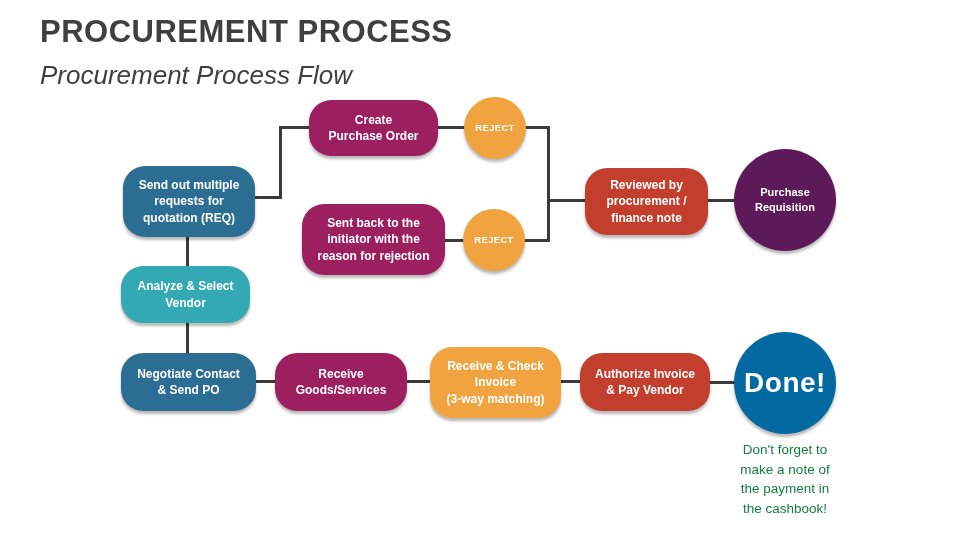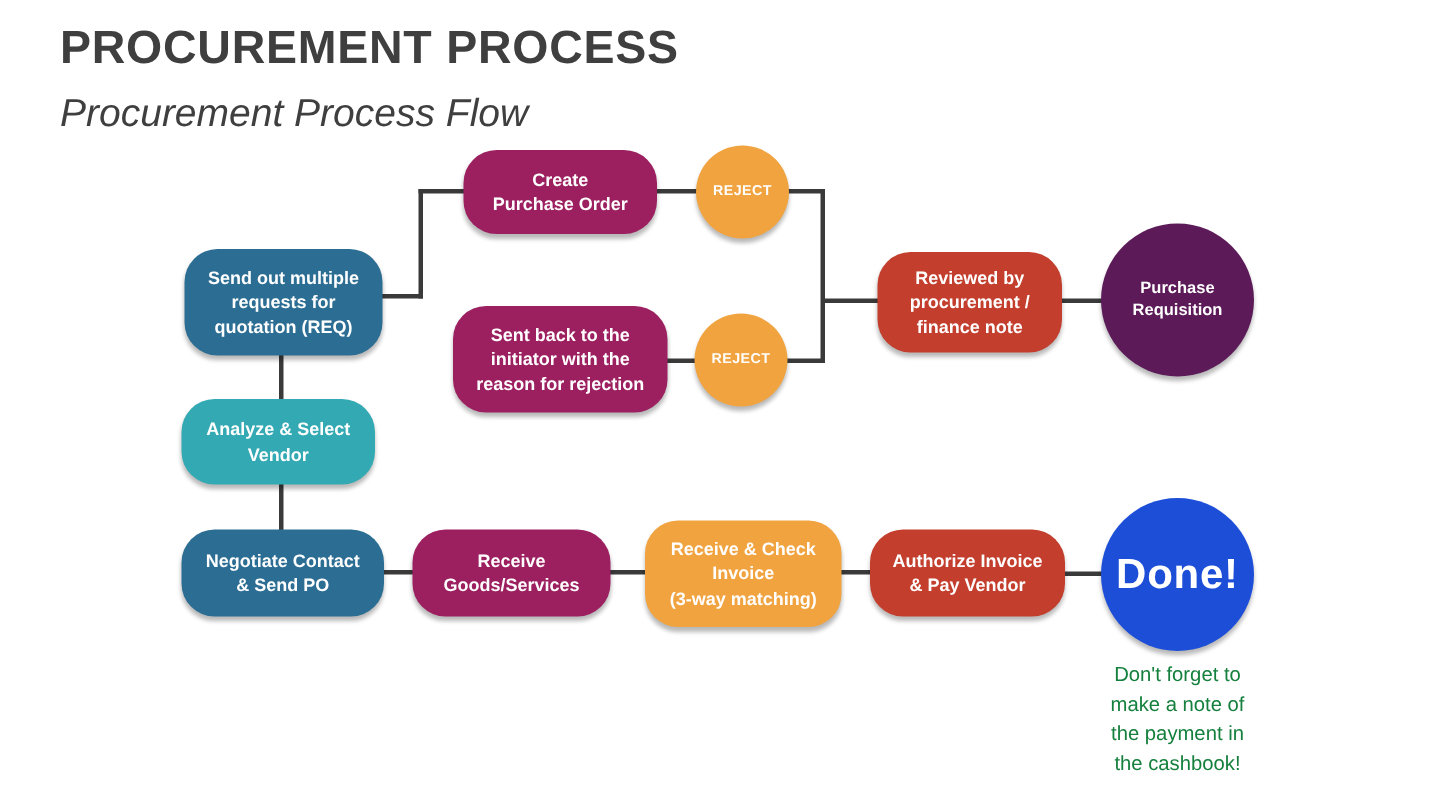--- a/index.html
+++ b/index.html
@@ -152,21 +152,21 @@
     <span>Receive &amp; Check
 Invoice
 (3-way matching)</span>
   </div>
 
   <div class="node rect" style="left: 580px; top: 353px; width: 130px; height: 58px; background-color: rgb(195, 62, 45);">
     <span>Authorize Invoice
 &amp; Pay Vendor</span>
   </div>
 
-  <div class="node circle done-circle" style="left: 734px; top: 332px; width: 102px; height: 102px; background-color: #1d4ed8;">
+  <div class="node circle done-circle" style="left: 734px; top: 332px; width: 102px; height: 102px; background-color: #0369a1;">
     <span>Done!</span>
   </div>
 
   <div class="note">Don't forget to
 make a note of
 the payment in
 the cashbook!</div>
 
 </div>
 

